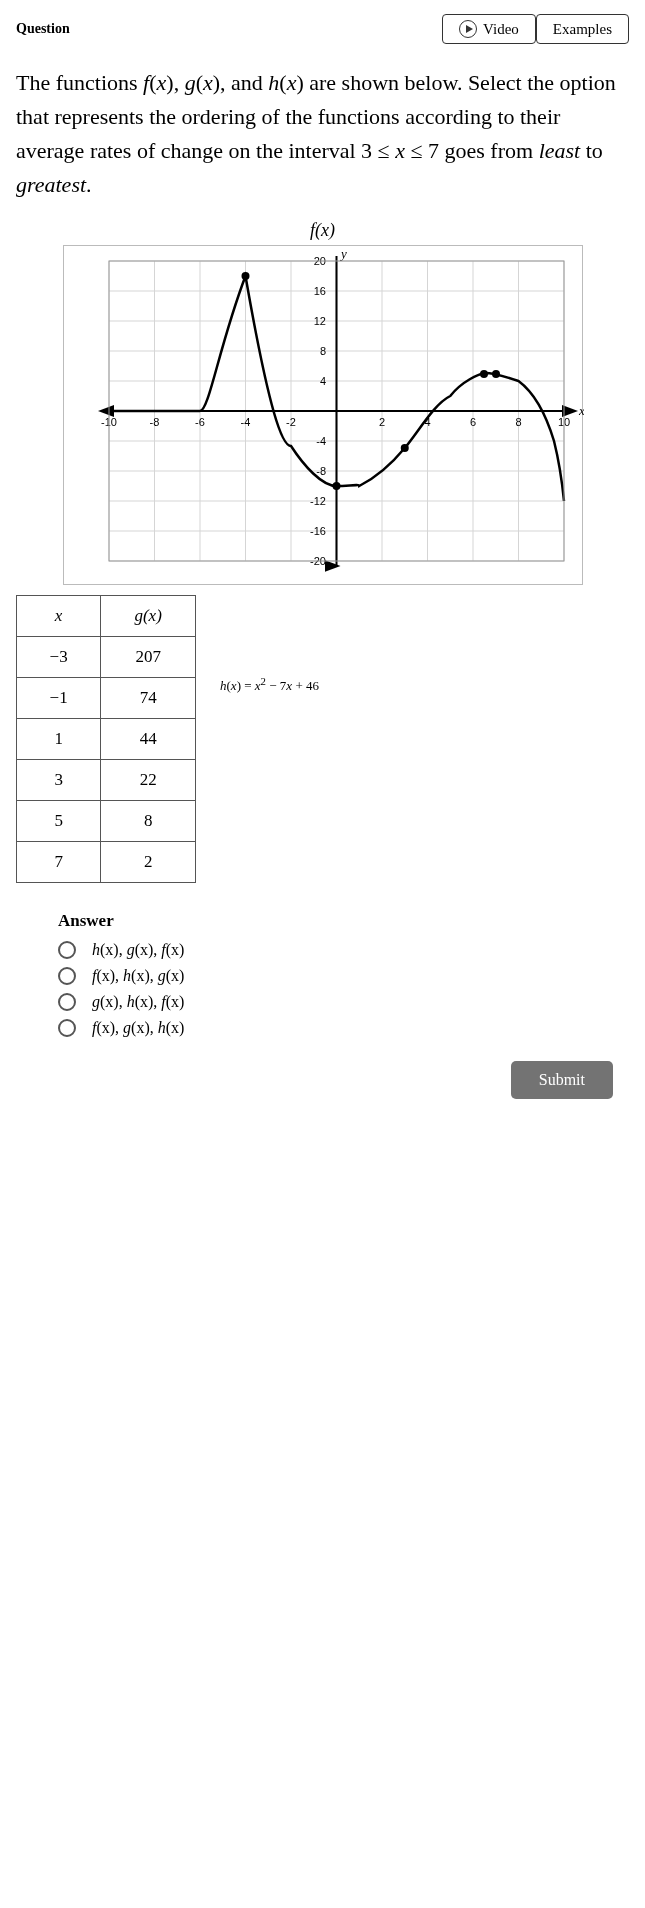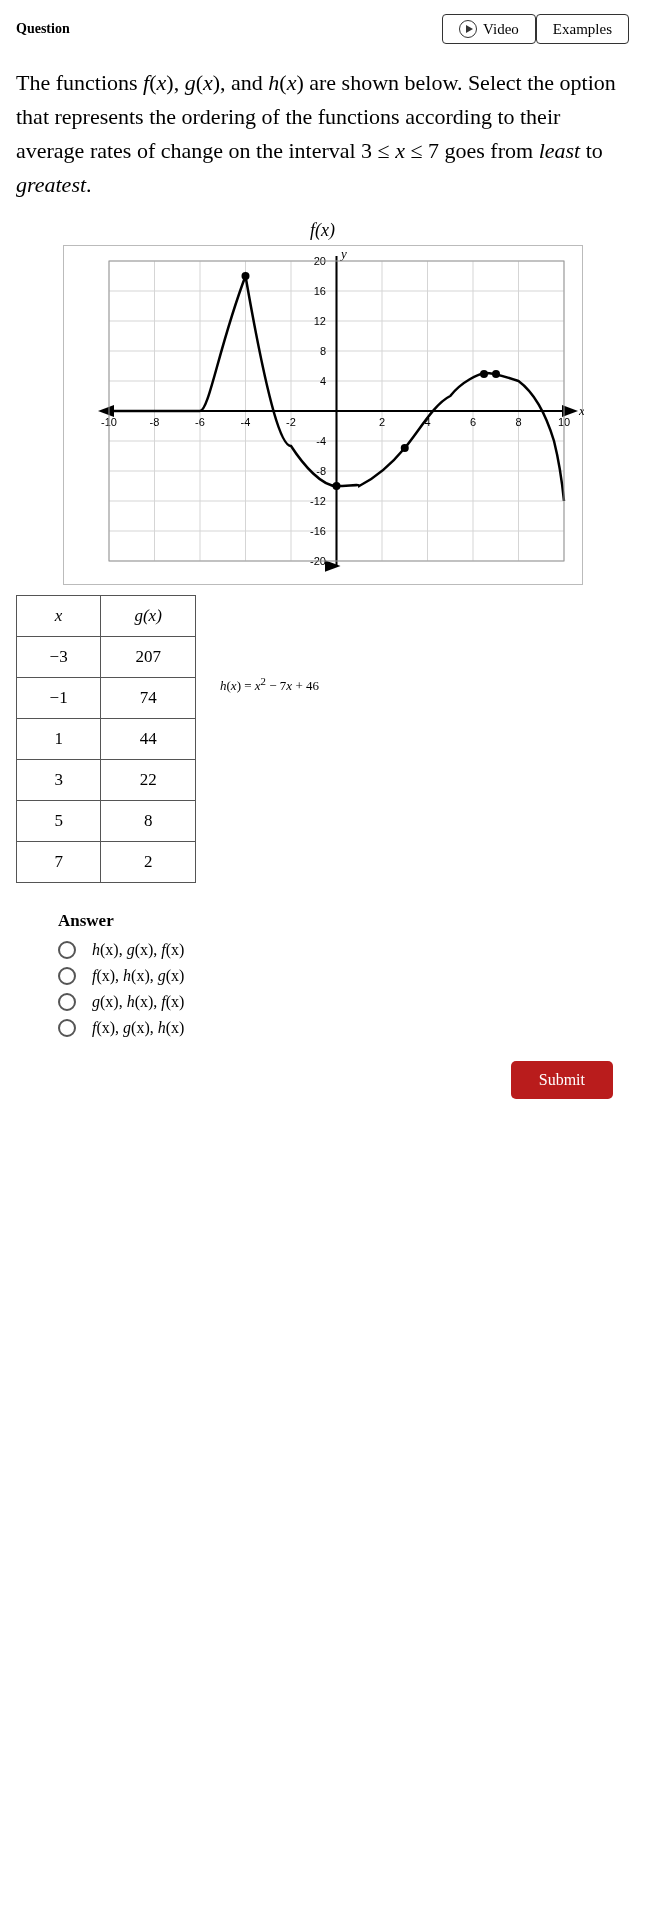--- a/index.html
+++ b/index.html
@@ -140,21 +140,21 @@
       background: #fff;
       cursor: pointer;
     }
 
     .submit-row {
       display: flex;
       justify-content: flex-end;
       padding: 16px 16px 0 0;
     }
     .submit-btn {
-      background: #b91c1c;
+      background: #737373;
       color: #fff;
       border: none;
       border-radius: 5px;
       padding: 10px 28px;
       font-size: 16px;
       cursor: pointer;
       font-family: Georgia, serif;
     }
   </style>
 </head>

